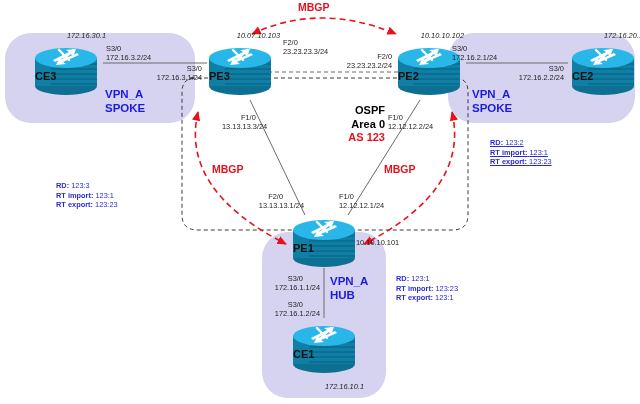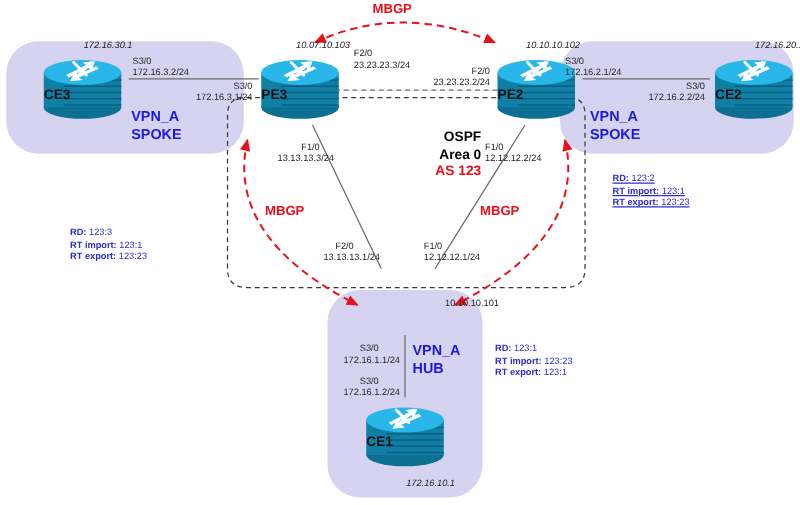--- a/index.html
+++ b/index.html
@@ -195,20 +195,38 @@
         <line x1="22" y1="44" x2="68" y2="44"></line>
       </g>
       <ellipse cx="37" cy="18" rx="31" ry="10" fill="#29b6e8"></ellipse>
       <path d="M24 20 L40 12 L37 10 L47 9 L44 17 L42 14 L26 22 Z" fill="#ffffff"></path>
       <path d="M50 15 L34 22 L37 24 L27 25 L31 17 L33 20 L48 13 Z" fill="#ffffff"></path>
       <path d="M30 10 L40 20 M44 10 L34 20" stroke="#ffffff" stroke-width="2.4" fill="none" stroke-linecap="round"></path>
     </svg>
     <span class="rname">CE2</span>
   </div>
 
+  <div class="router" style="left:287px;top:212px;">
+    <svg viewBox="0 0 74 56">
+      <ellipse cx="37" cy="46" rx="31" ry="9" fill="#0d6f92"></ellipse>
+      <rect x="6" y="18" width="62" height="28" fill="#0f7fa5"></rect>
+      <g stroke="#0a5f7e" stroke-width="1.1">
+        <line x1="22" y1="24" x2="68" y2="24"></line>
+        <line x1="22" y1="29" x2="68" y2="29"></line>
+        <line x1="22" y1="34" x2="68" y2="34"></line>
+        <line x1="22" y1="39" x2="68" y2="39"></line>
+        <line x1="22" y1="44" x2="68" y2="44"></line>
+      </g>
+      <ellipse cx="37" cy="18" rx="31" ry="10" fill="#29b6e8"></ellipse>
+      <path d="M24 20 L40 12 L37 10 L47 9 L44 17 L42 14 L26 22 Z" fill="#ffffff"></path>
+      <path d="M50 15 L34 22 L37 24 L27 25 L31 17 L33 20 L48 13 Z" fill="#ffffff"></path>
+      <path d="M30 10 L40 20 M44 10 L34 20" stroke="#ffffff" stroke-width="2.4" fill="none" stroke-linecap="round"></path>
+    </svg>
+    <span class="rname">PE1</span>
+  </div>
 
   <div class="router" style="left:287px;top:318px;">
     <svg viewBox="0 0 74 56">
       <ellipse cx="37" cy="46" rx="31" ry="9" fill="#0d6f92"></ellipse>
       <rect x="6" y="18" width="62" height="28" fill="#0f7fa5"></rect>
       <g stroke="#0a5f7e" stroke-width="1.1">
         <line x1="22" y1="24" x2="68" y2="24"></line>
         <line x1="22" y1="29" x2="68" y2="29"></line>
         <line x1="22" y1="34" x2="68" y2="34"></line>
         <line x1="22" y1="39" x2="68" y2="39"></line>

